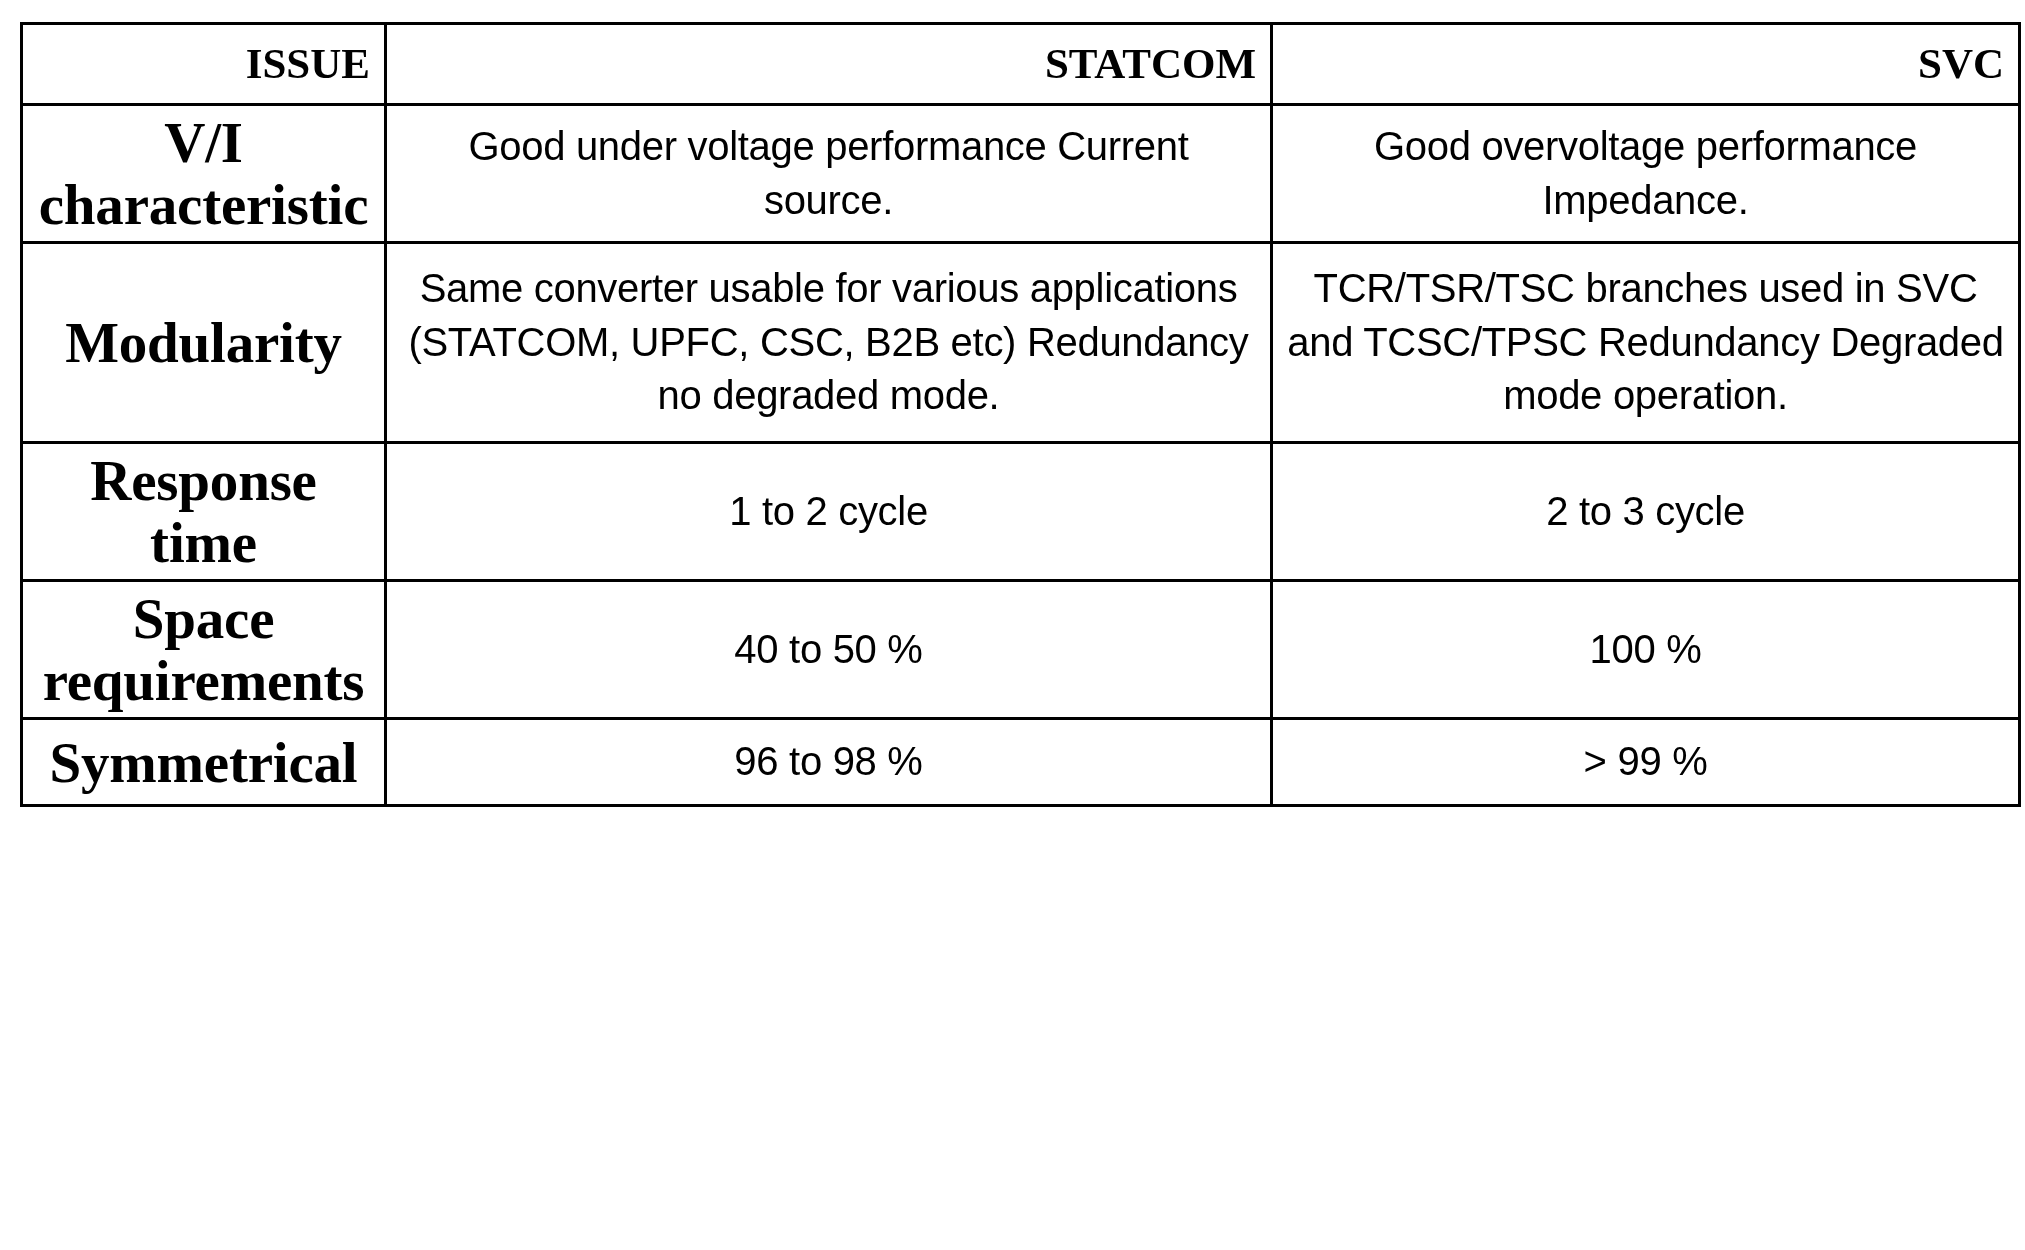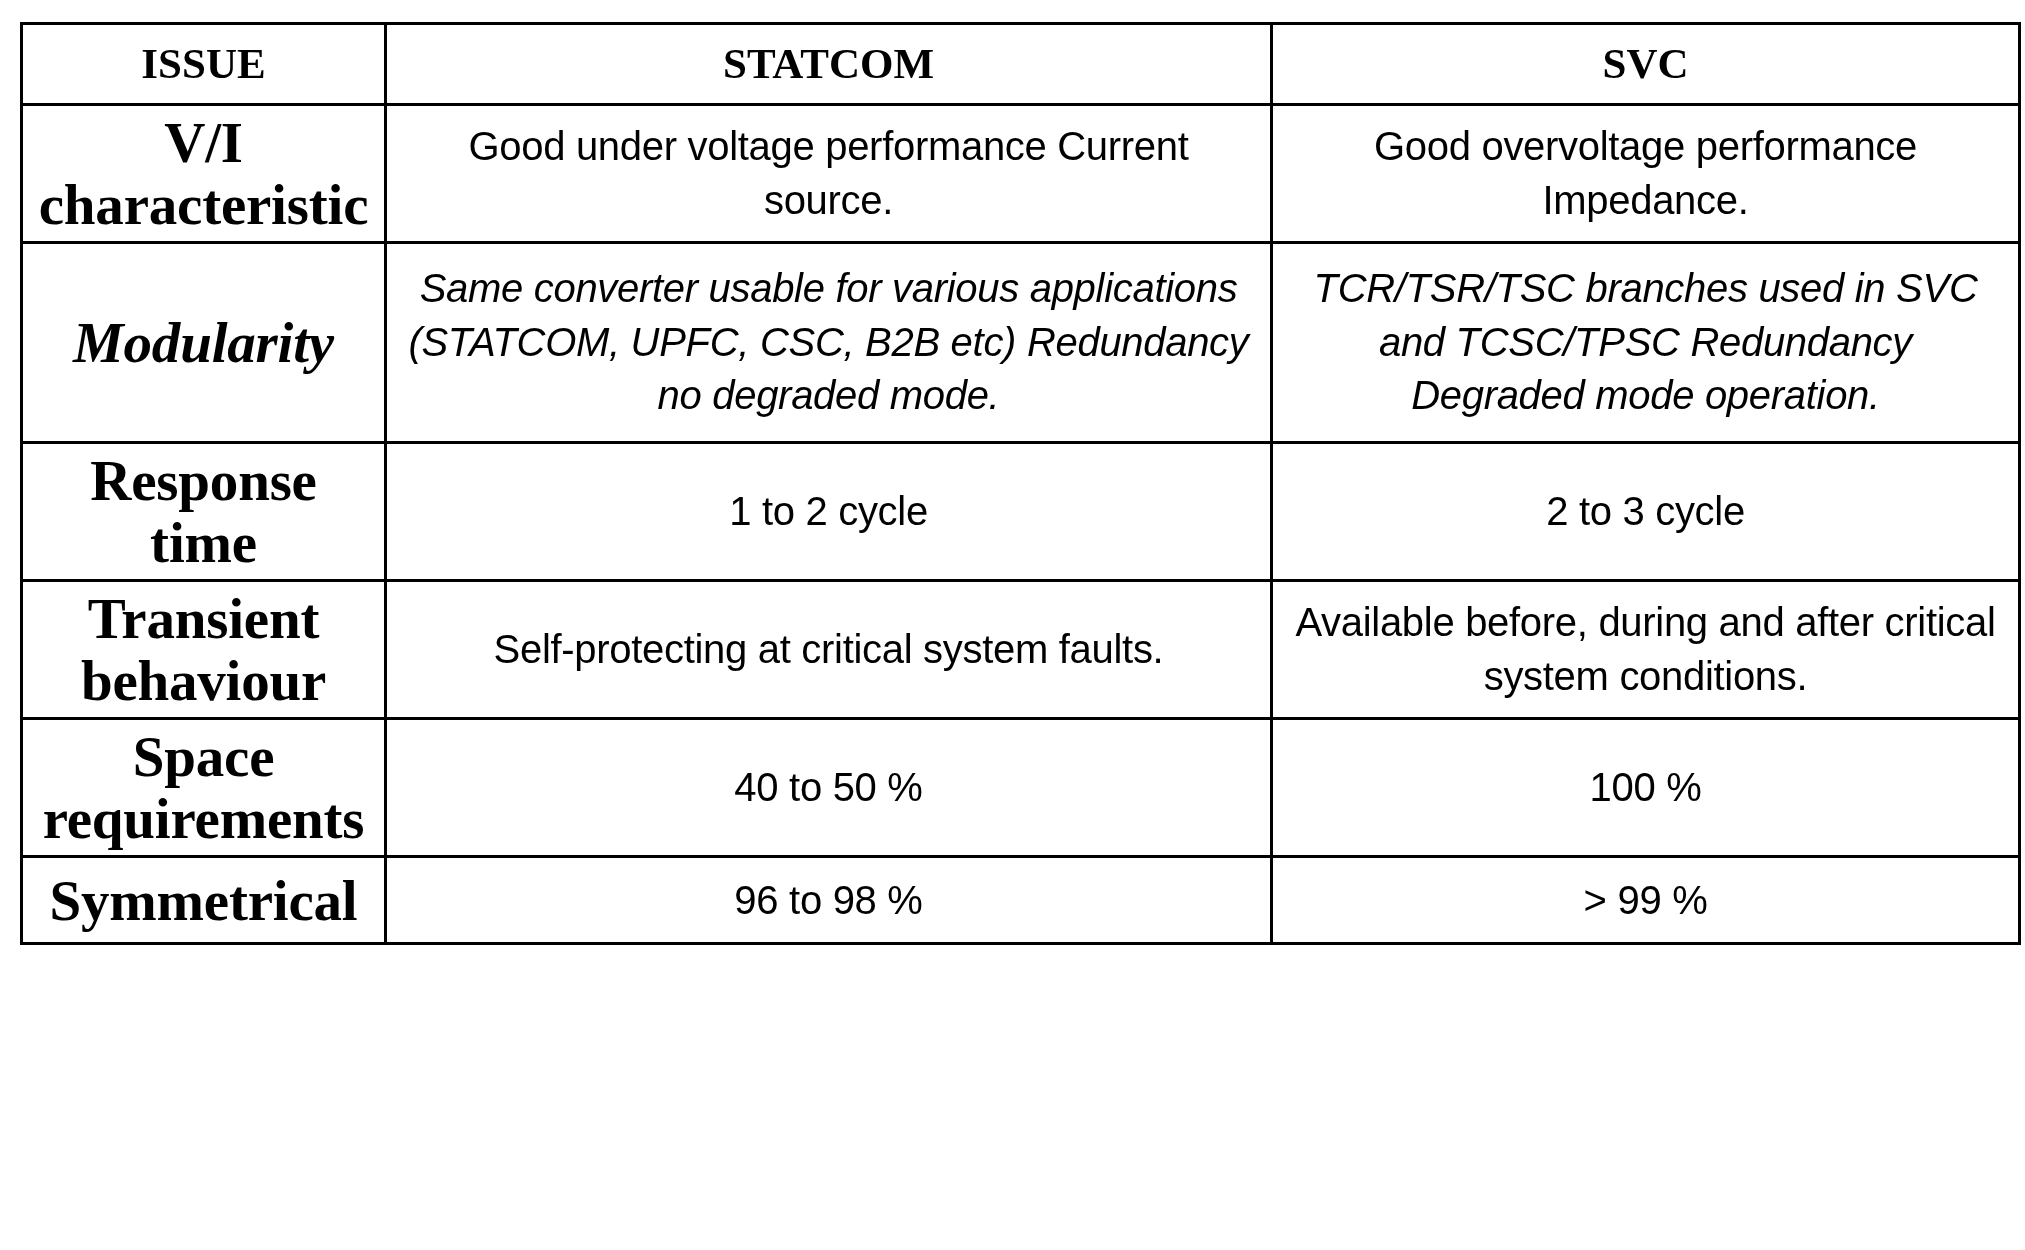--- a/index.html
+++ b/index.html
@@ -65,24 +65,24 @@
   
   .data-cell {
     font-family: "Liberation Sans", sans-serif;
     font-weight: 400;
     font-size: 40px;
     line-height: 1.34;
     letter-spacing: -0.3px;
   }
 
   
-  tr.r-head   td { height: 66px; }
+  tr.r-head   td { height: 66px; text-align: right; }
   tr.r-vi     td { height: 97px; }
   tr.r-ctrl   td { height: 88px; }
-  tr.r-mod    td { height: 185px; font-style: italic; }
+  tr.r-mod    td { height: 185px; }
   tr.r-resp   td { height: 95px; }
   tr.r-trans  td { height: 92px; }
   tr.r-space  td { height: 95px; }
   tr.r-avail  td { height: 72px; }
   tr.r-invest td { height: 95px; }
 </style>
 </head>
 <body>
 
 <div class="page">
@@ -109,25 +109,20 @@
         <tr class="r-mod">
           <td class="issue-cell">Modularity</td>
           <td class="data-cell">Same converter usable for various applications (STATCOM, UPFC, CSC, B2B etc) Redundancy no degraded mode.</td>
           <td class="data-cell">TCR/TSR/TSC branches used in SVC and TCSC/TPSC Redundancy Degraded mode operation.</td>
         </tr>
         <tr class="r-resp">
           <td class="issue-cell">Response time</td>
           <td class="data-cell">1 to 2 cycle</td>
           <td class="data-cell">2 to 3 cycle</td>
         </tr>
-        <tr class="r-trans">
-          <td class="issue-cell">Transient behaviour</td>
-          <td class="data-cell">Self-protecting at critical system faults.</td>
-          <td class="data-cell">Available before, during and after critical system conditions.</td>
-        </tr>
         <tr class="r-space">
           <td class="issue-cell">Space requirements</td>
           <td class="data-cell">40 to 50 %</td>
           <td class="data-cell">100 %</td>
         </tr>
         <tr class="r-avail">
           <td class="issue-cell">Symmetrical</td>
           <td class="data-cell">96 to 98 %</td>
           <td class="data-cell">&gt; 99 %</td>
         </tr>

